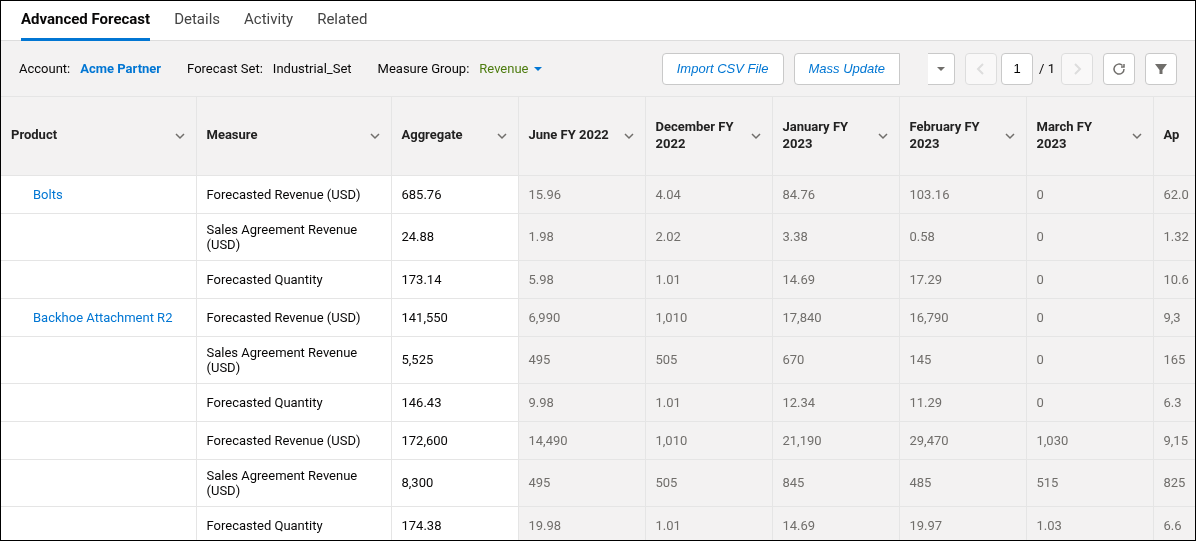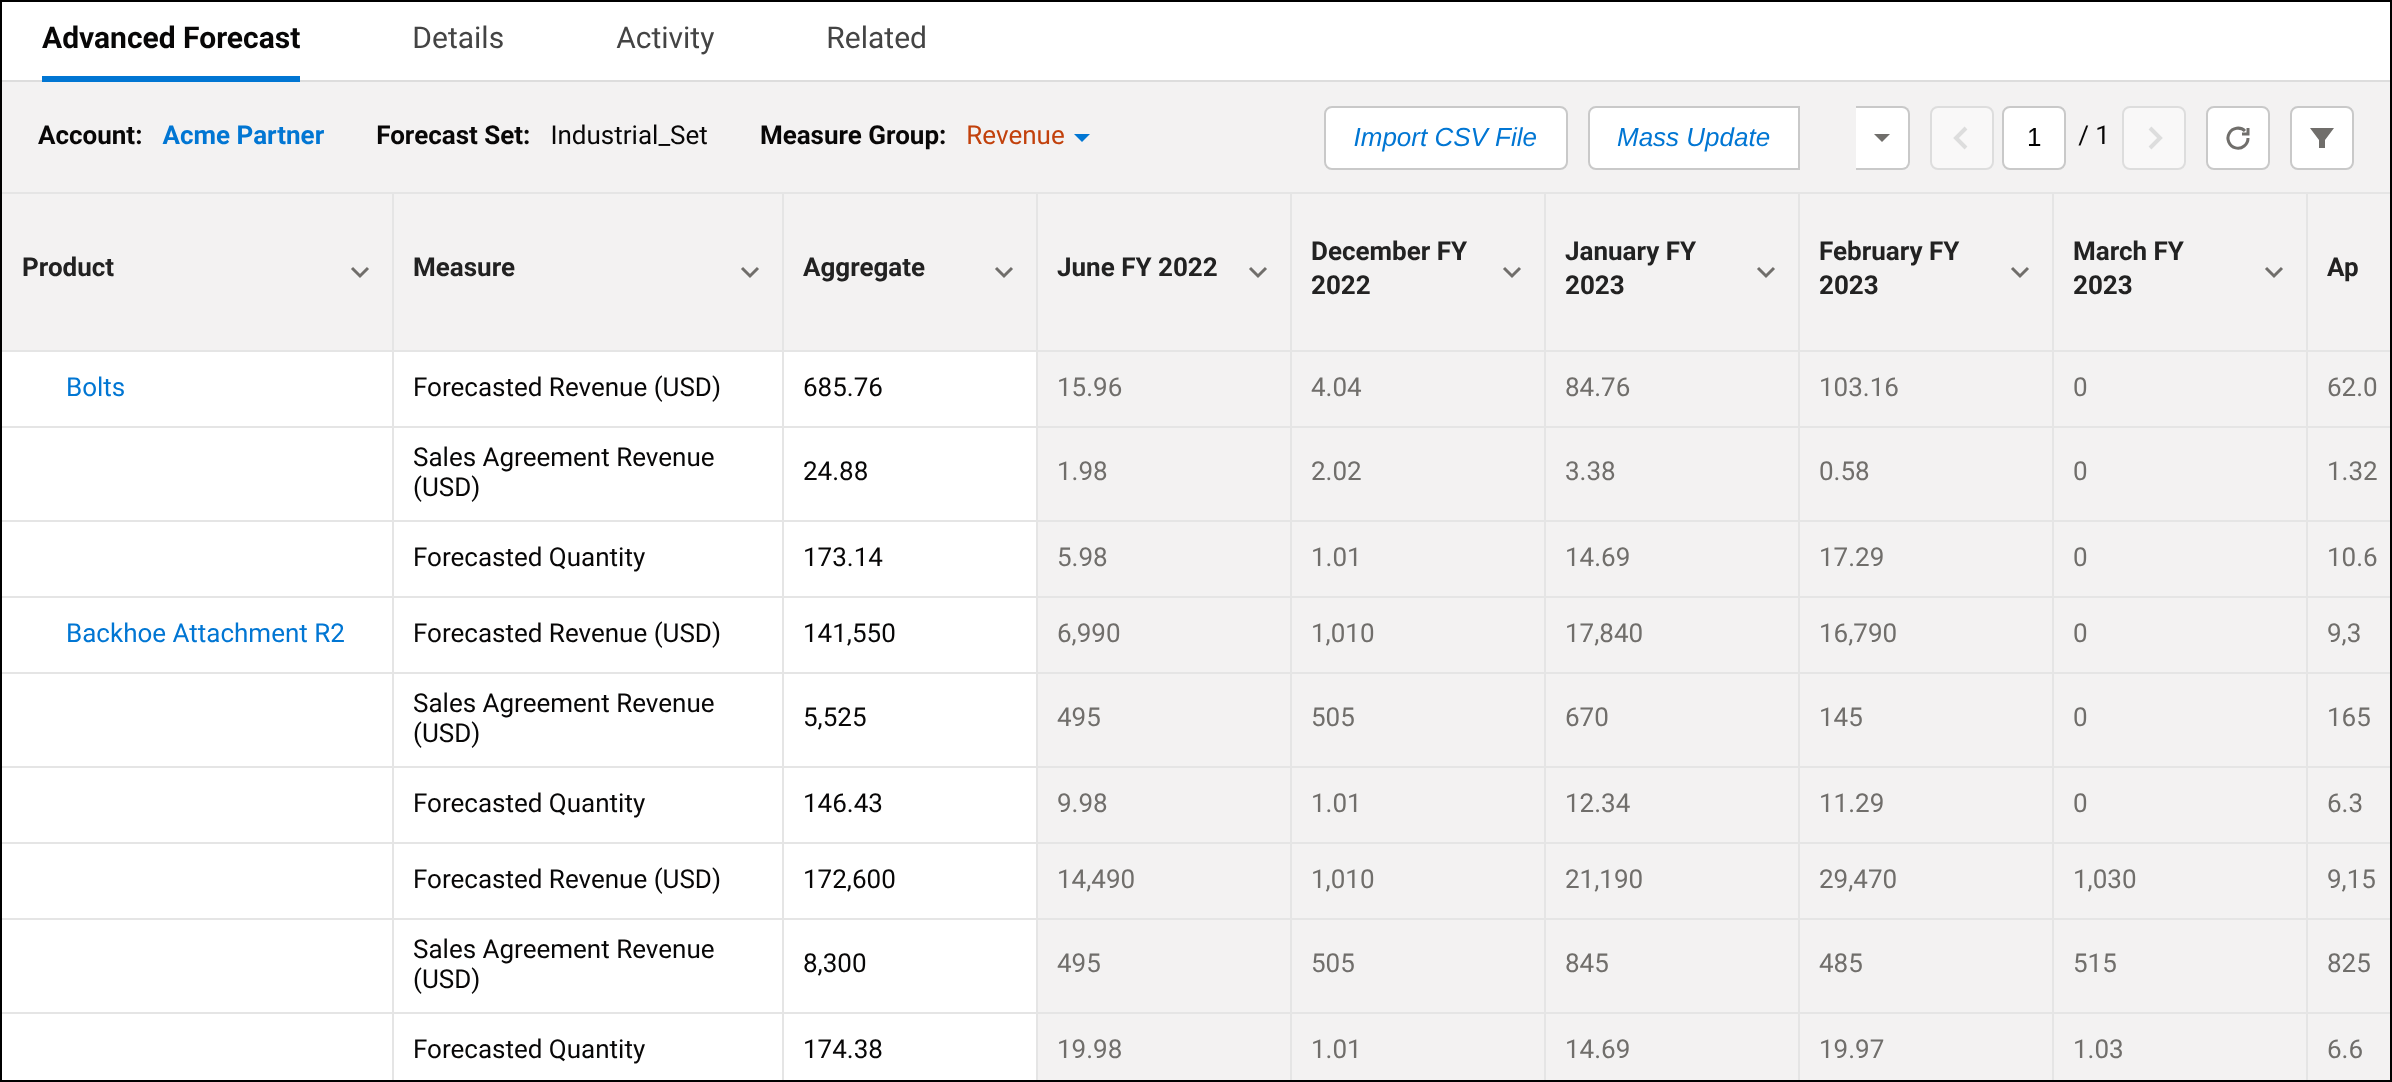--- a/index.html
+++ b/index.html
@@ -1,23 +1,23 @@
 <!DOCTYPE html>
 <html><head>
 <meta charset="utf-8">
 <style>
 * { box-sizing: border-box; margin: 0; padding: 0; }
 body { font-family: -apple-system, BlinkMacSystemFont, "Segoe UI", Roboto, Helvetica, Arial, sans-serif; font-size: 13px; color: #080707; background: #fff; width: 1196px; height: 541px; overflow: hidden; border: 1px solid #000; }
-.tabs { display: flex; gap: 56px; padding: 0 20px; height: 40px; align-items: center; border-bottom: 1px solid #ddd; }
+.tabs { display: flex; gap: 24px; padding: 0 20px; height: 40px; align-items: center; border-bottom: 1px solid #ddd; }
 .tab { font-size: 15px; color: #444; cursor: pointer; height: 40px; display: flex; align-items: center; border-bottom: 3px solid transparent; }
 .tab.active { font-weight: 700; color: #080707; border-bottom-color: #0176d3; }
 .toolbar { background: #f3f2f2; display: flex; align-items: center; height: 56px; padding: 0 18px; gap: 10px; border-bottom: 1px solid #e5e5e5; }
-.lbl { font-weight: 700; color: #080707; }
+.lbl { font-weight: 400; color: #080707; }
 .link { color: #0176d3; cursor: pointer; font-weight: bold; }
-.mg-link { color: #c2410c; cursor: pointer; display: inline-flex; align-items: center; gap: 4px; }
+.mg-link { color: #4d7c0f; cursor: pointer; display: inline-flex; align-items: center; gap: 4px; }
 .spacer { flex: 1; }
 .btn { background: #fff; border: 1px solid #c9c9c9; border-radius: 4px; height: 32px; padding: 0 14px; color: #0176d3; font-size: 13px; cursor: pointer; display: inline-flex; align-items: center; justify-content: center; font-style: italic; }
 .btn-group { display: inline-flex; gap: 28px; }
 .btn-group .btn:first-child { border-radius: 4px 0 0 4px; }
 .btn-group .btn:last-child { border-radius: 0 4px 4px 0; border-left: none; }
 .icon-btn { background: #fff; border: 1px solid #c9c9c9; border-radius: 4px; height: 32px; width: 32px; cursor: pointer; display: inline-flex; align-items: center; justify-content: center; color: #706e6b; }
 .page-input { width: 32px; height: 32px; text-align: center; border: 1px solid #c9c9c9; border-radius: 4px; font-size: 13px; }
 .disabled { opacity: 0.5; cursor: default; }
 .table-wrap { overflow: hidden; }
 table { border-collapse: collapse; width: 100%; table-layout: fixed; }

